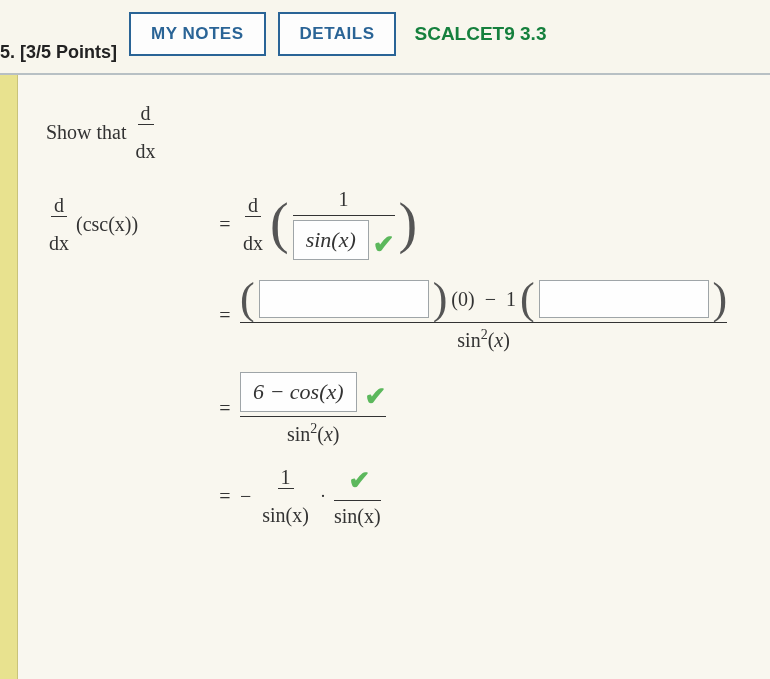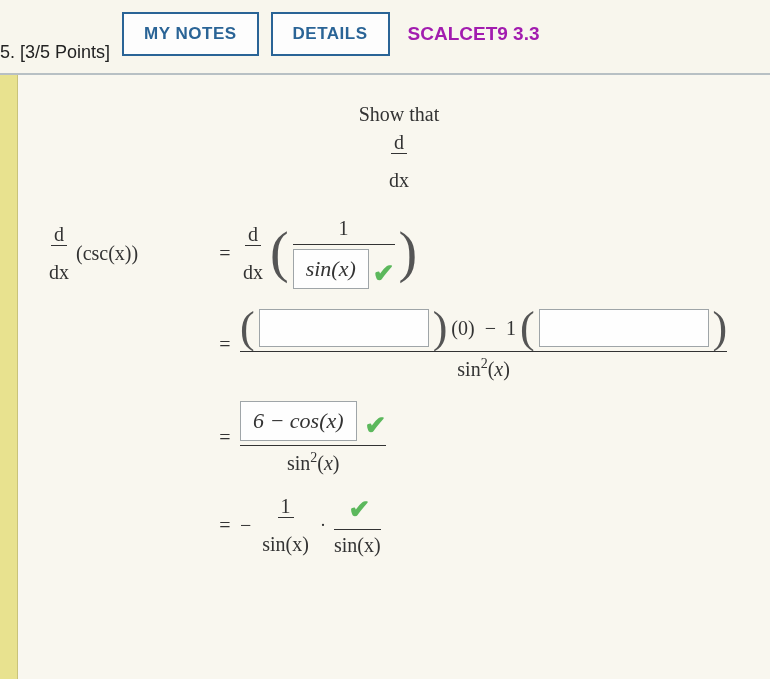--- a/index.html
+++ b/index.html
@@ -14,39 +14,39 @@
     .header {
       display: flex;
       align-items: center;
       gap: 12px;
       padding: 4px 6px 10px 0;
       background: #f8f6ed;
       border-bottom: 2px solid #b8c0c4;
     }
     .points {
       font-size: 18px;
-      font-weight: normal;
+      font-weight: bold;
       color: #222;
       padding-left: 0;
       margin-top: 38px;
     }
     .tab-btn {
       border: 2px solid #2a6496;
       background: #fdfdfd;
       color: #2a6496;
       font-weight: bold;
       font-size: 17px;
       padding: 10px 20px;
       letter-spacing: 0.5px;
       cursor: pointer;
     }
     .source {
       font-size: 19px;
       font-weight: bold;
-      color: #a21caf;
+      color: #15803d;
       margin-left: 6px;
     }
     .content {
       display: flex;
       height: calc(100% - 56px);
     }
     .sidebar {
       width: 18px;
       background: #e8e28f;
       border-right: 1px solid #c9c37a;
@@ -59,21 +59,20 @@
       font-family: "Times New Roman", Times, serif;
       color: #333;
       font-size: 20px;
     }
     .prompt-line {
       display: flex;
       align-items: center;
       gap: 6px;
       margin-bottom: 26px;
       font-size: 20px;
-      flex-direction: column;
     }
     .frac {
       display: inline-flex;
       flex-direction: column;
       align-items: center;
       vertical-align: middle;
       line-height: 1.05;
     }
     .frac .num { border-bottom: 1.5px solid #333; padding: 0 3px; }
     .frac .den { padding: 0 3px; margin-top: 16px; }

